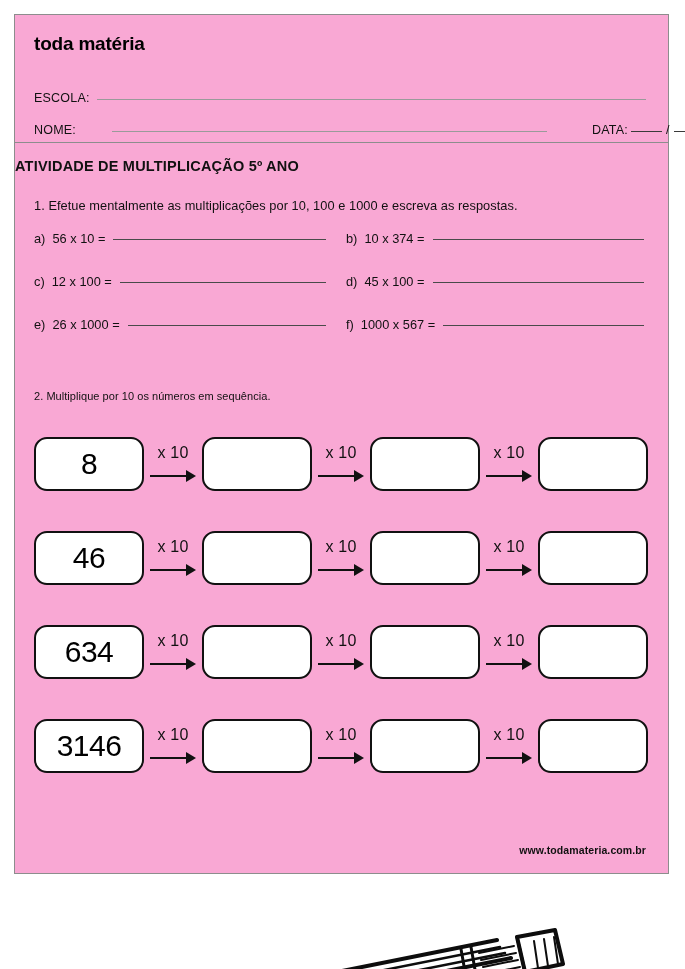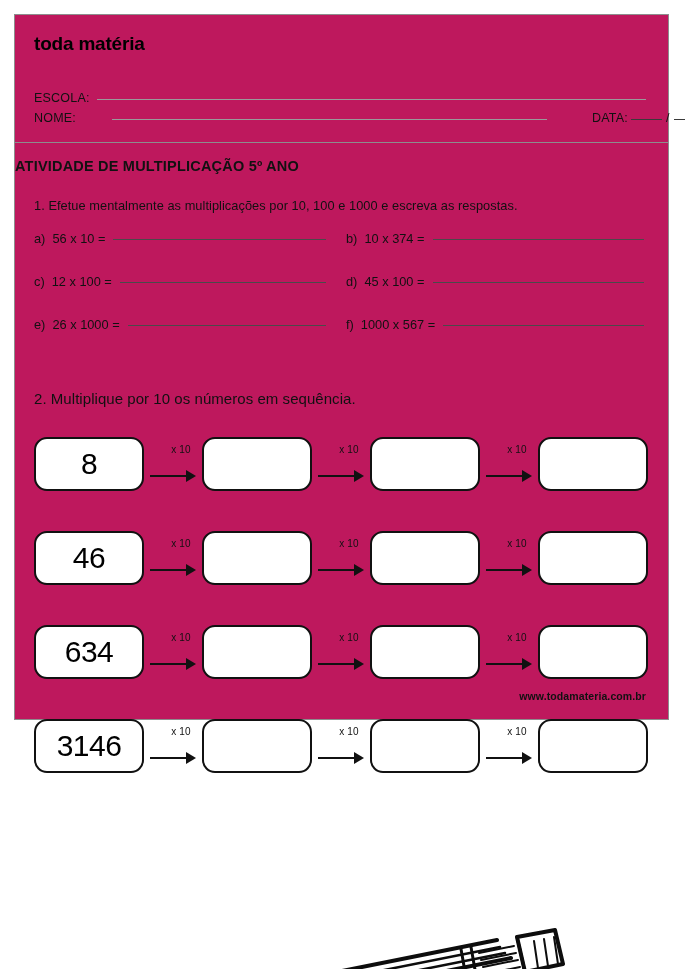--- a/index.html
+++ b/index.html
@@ -15,24 +15,24 @@
     color: #111111;
     overflow: hidden;
   }
 
   
   .sheet {
     position: absolute;
     left: 14px;
     top: 14px;
     width: 655px;
-    height: 706px;
+    height: 860px;
     border: 1px solid #8d8d8d;
     box-sizing: border-box;
-    background: #be185d;
+    background: #f9a8d4;
   }
 
   
   .header {
     position: absolute;
     left: 0;
     top: 0;
     width: 100%;
     height: 128px;
     border-bottom: 1px solid #8d8d8d;
@@ -49,21 +49,21 @@
   }
   .field-row {
     position: absolute;
     left: 19px;
     display: flex;
     align-items: baseline;
     font-size: 12.5px;
     letter-spacing: 0.2px;
   }
   .field-escola { top: 56px; width: 612px; }
-  .field-nome   { top: 76px; width: 612px; gap: 29px; }
+  .field-nome   { top: 88px; width: 612px; gap: 29px; }
   .field-label {
     white-space: nowrap;
     color: #111111;
     margin-top: 20px;
   }
   .rule {
     flex: 1 1 auto;
     height: 1px;
     background: #9a9a9a;
     margin-left: 7px;
@@ -111,21 +111,21 @@
     position: absolute;
     left: 19px;
     top: 55px;
     font-size: 12.8px;
     letter-spacing: 0.05px;
   }
   .q2-prompt {
     position: absolute;
     left: 19px;
     top: 247px;
-    font-size: 15px;
+    font-size: 11px;
     letter-spacing: 0.05px;
   }
 
   
   .ex-grid {
     position: absolute;
     left: 19px;
     top: 88px;
     width: 610px;
   }
@@ -188,24 +188,23 @@
     flex: 0 0 auto;
     width: 58px;
     height: 54px;
     position: relative;
   }
   .arrow-label {
     position: absolute;
     top: 7px;
     left: 50%;
     transform: translateX(-50%);
-    font-size: 10px;
+    font-size: 16px;
     white-space: nowrap;
     letter-spacing: 0.2px;
-    margin-left: 8px;
   }
   .arrow-shaft {
     position: absolute;
     top: 38px;
     left: 6px;
     width: 38px;
     height: 2px;
     background: #111111;
   }
   .arrow-head {

